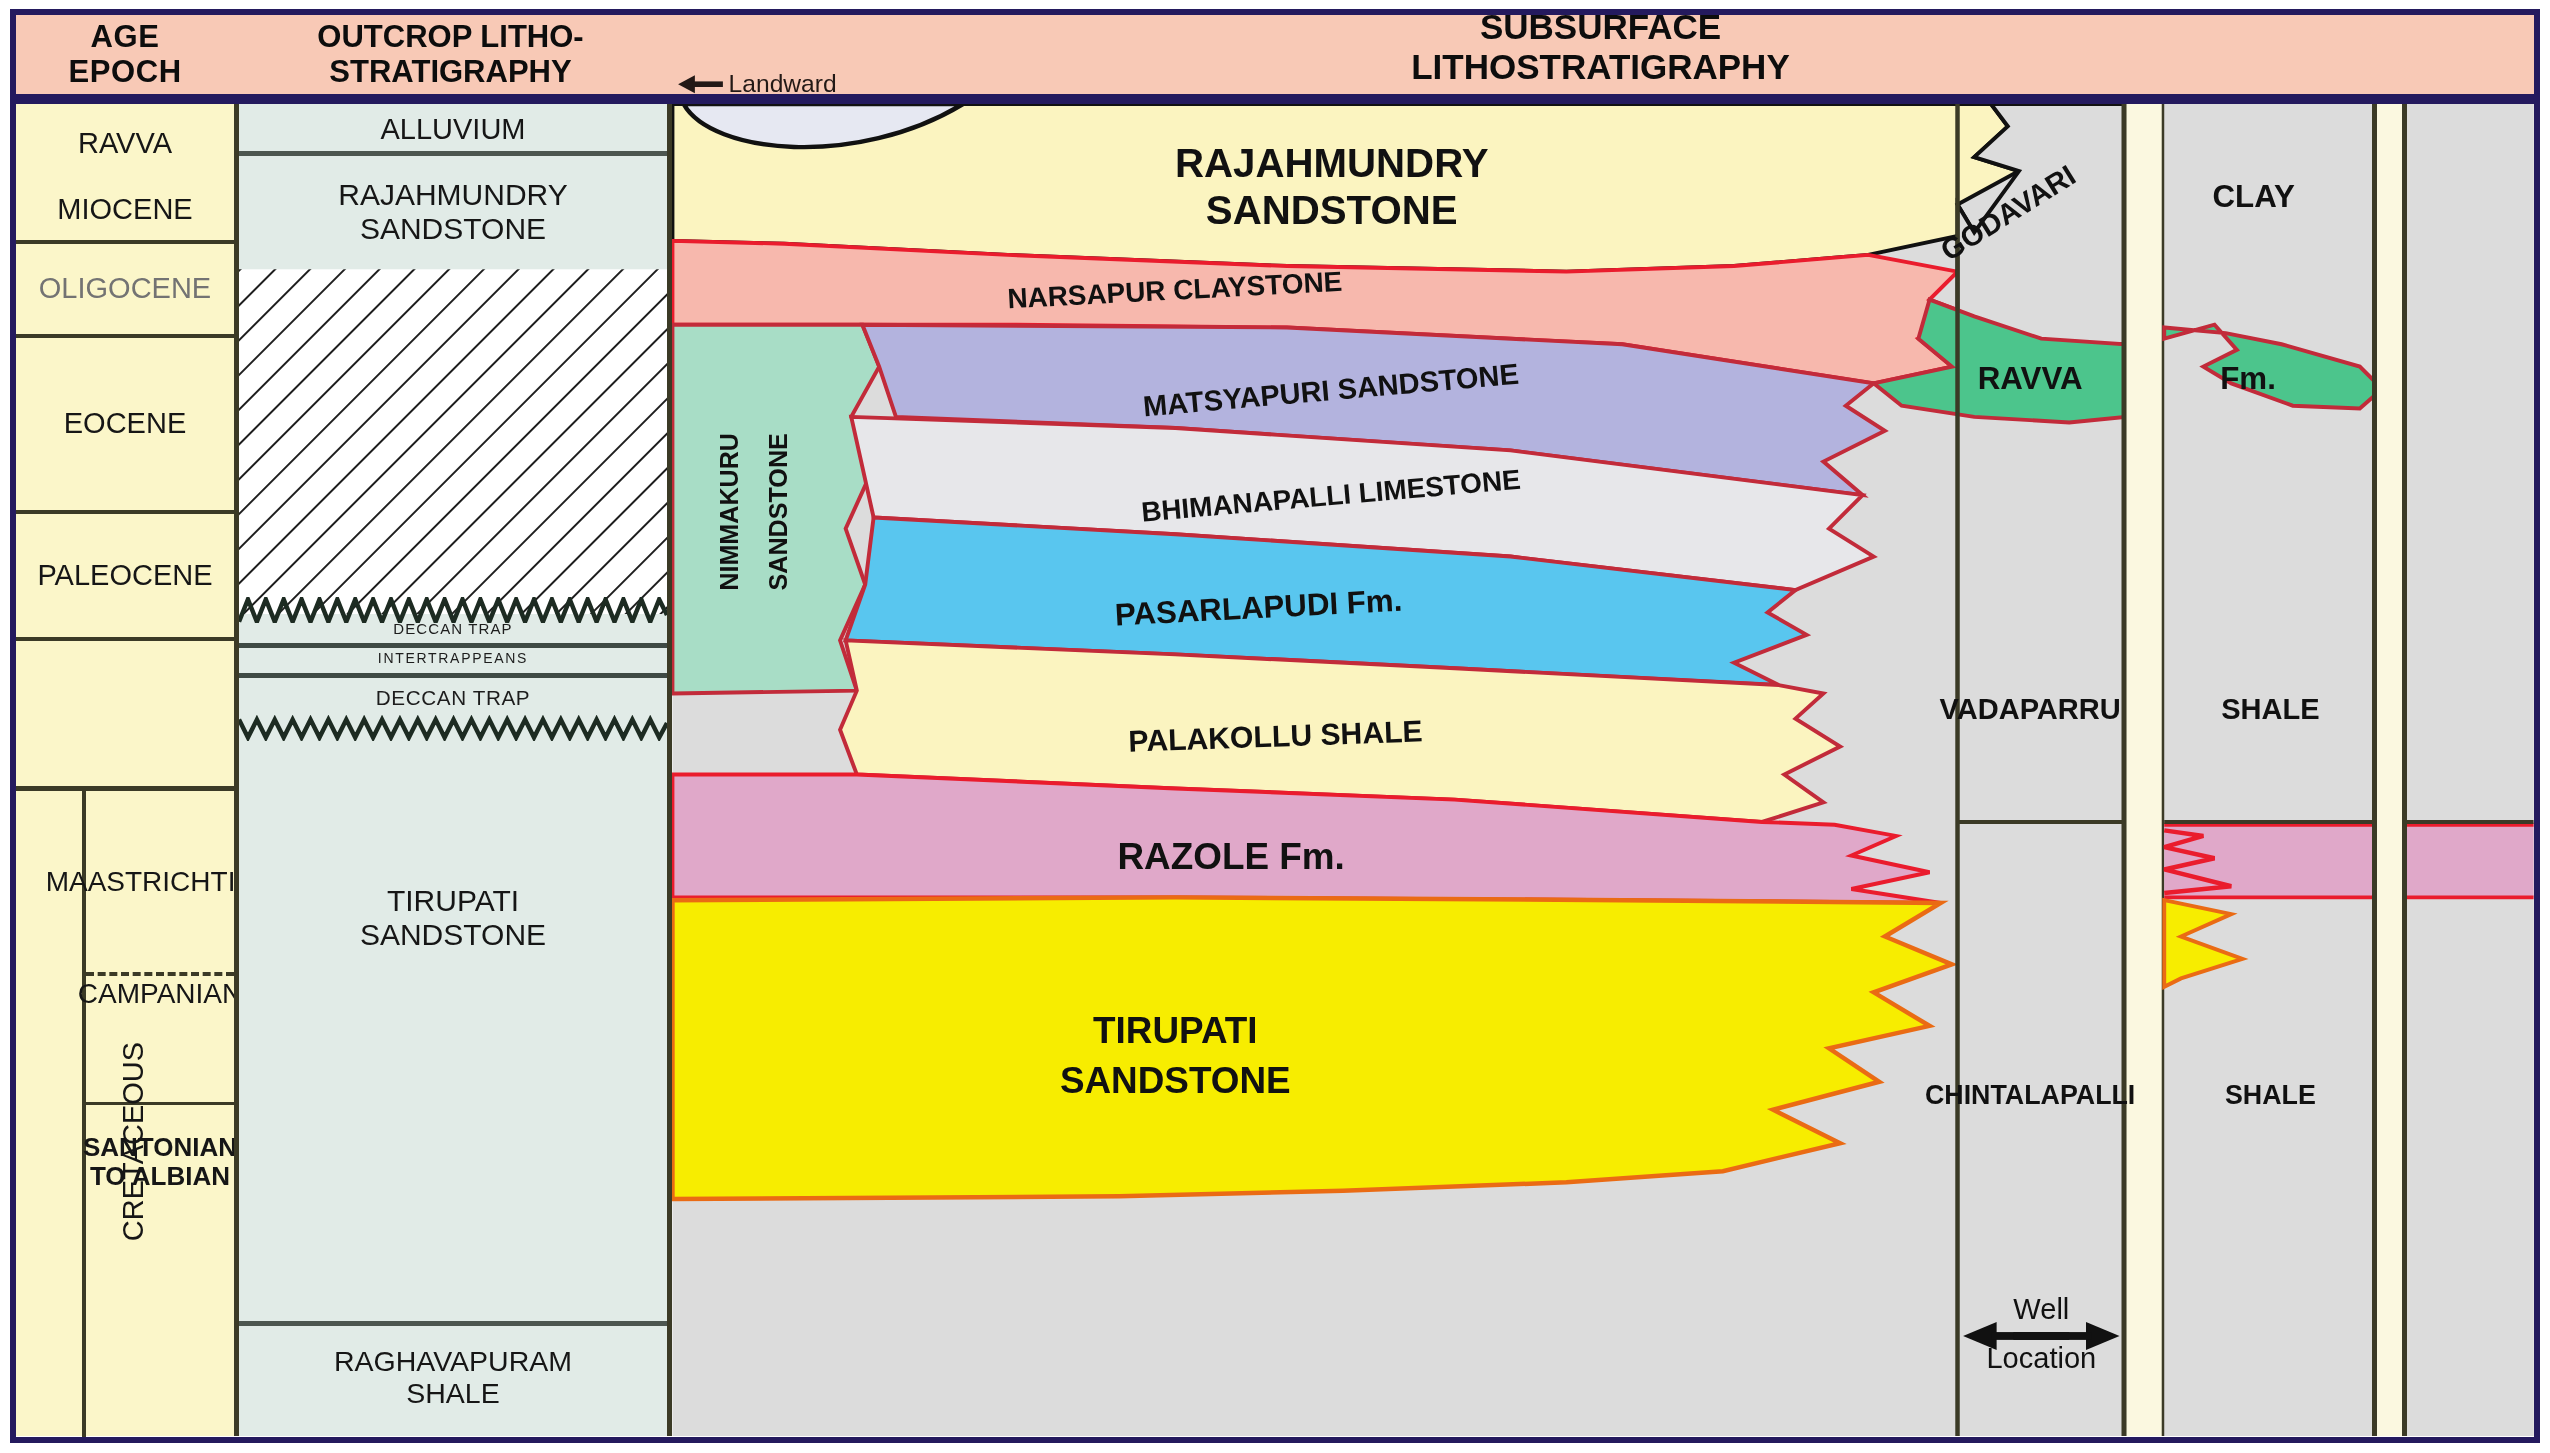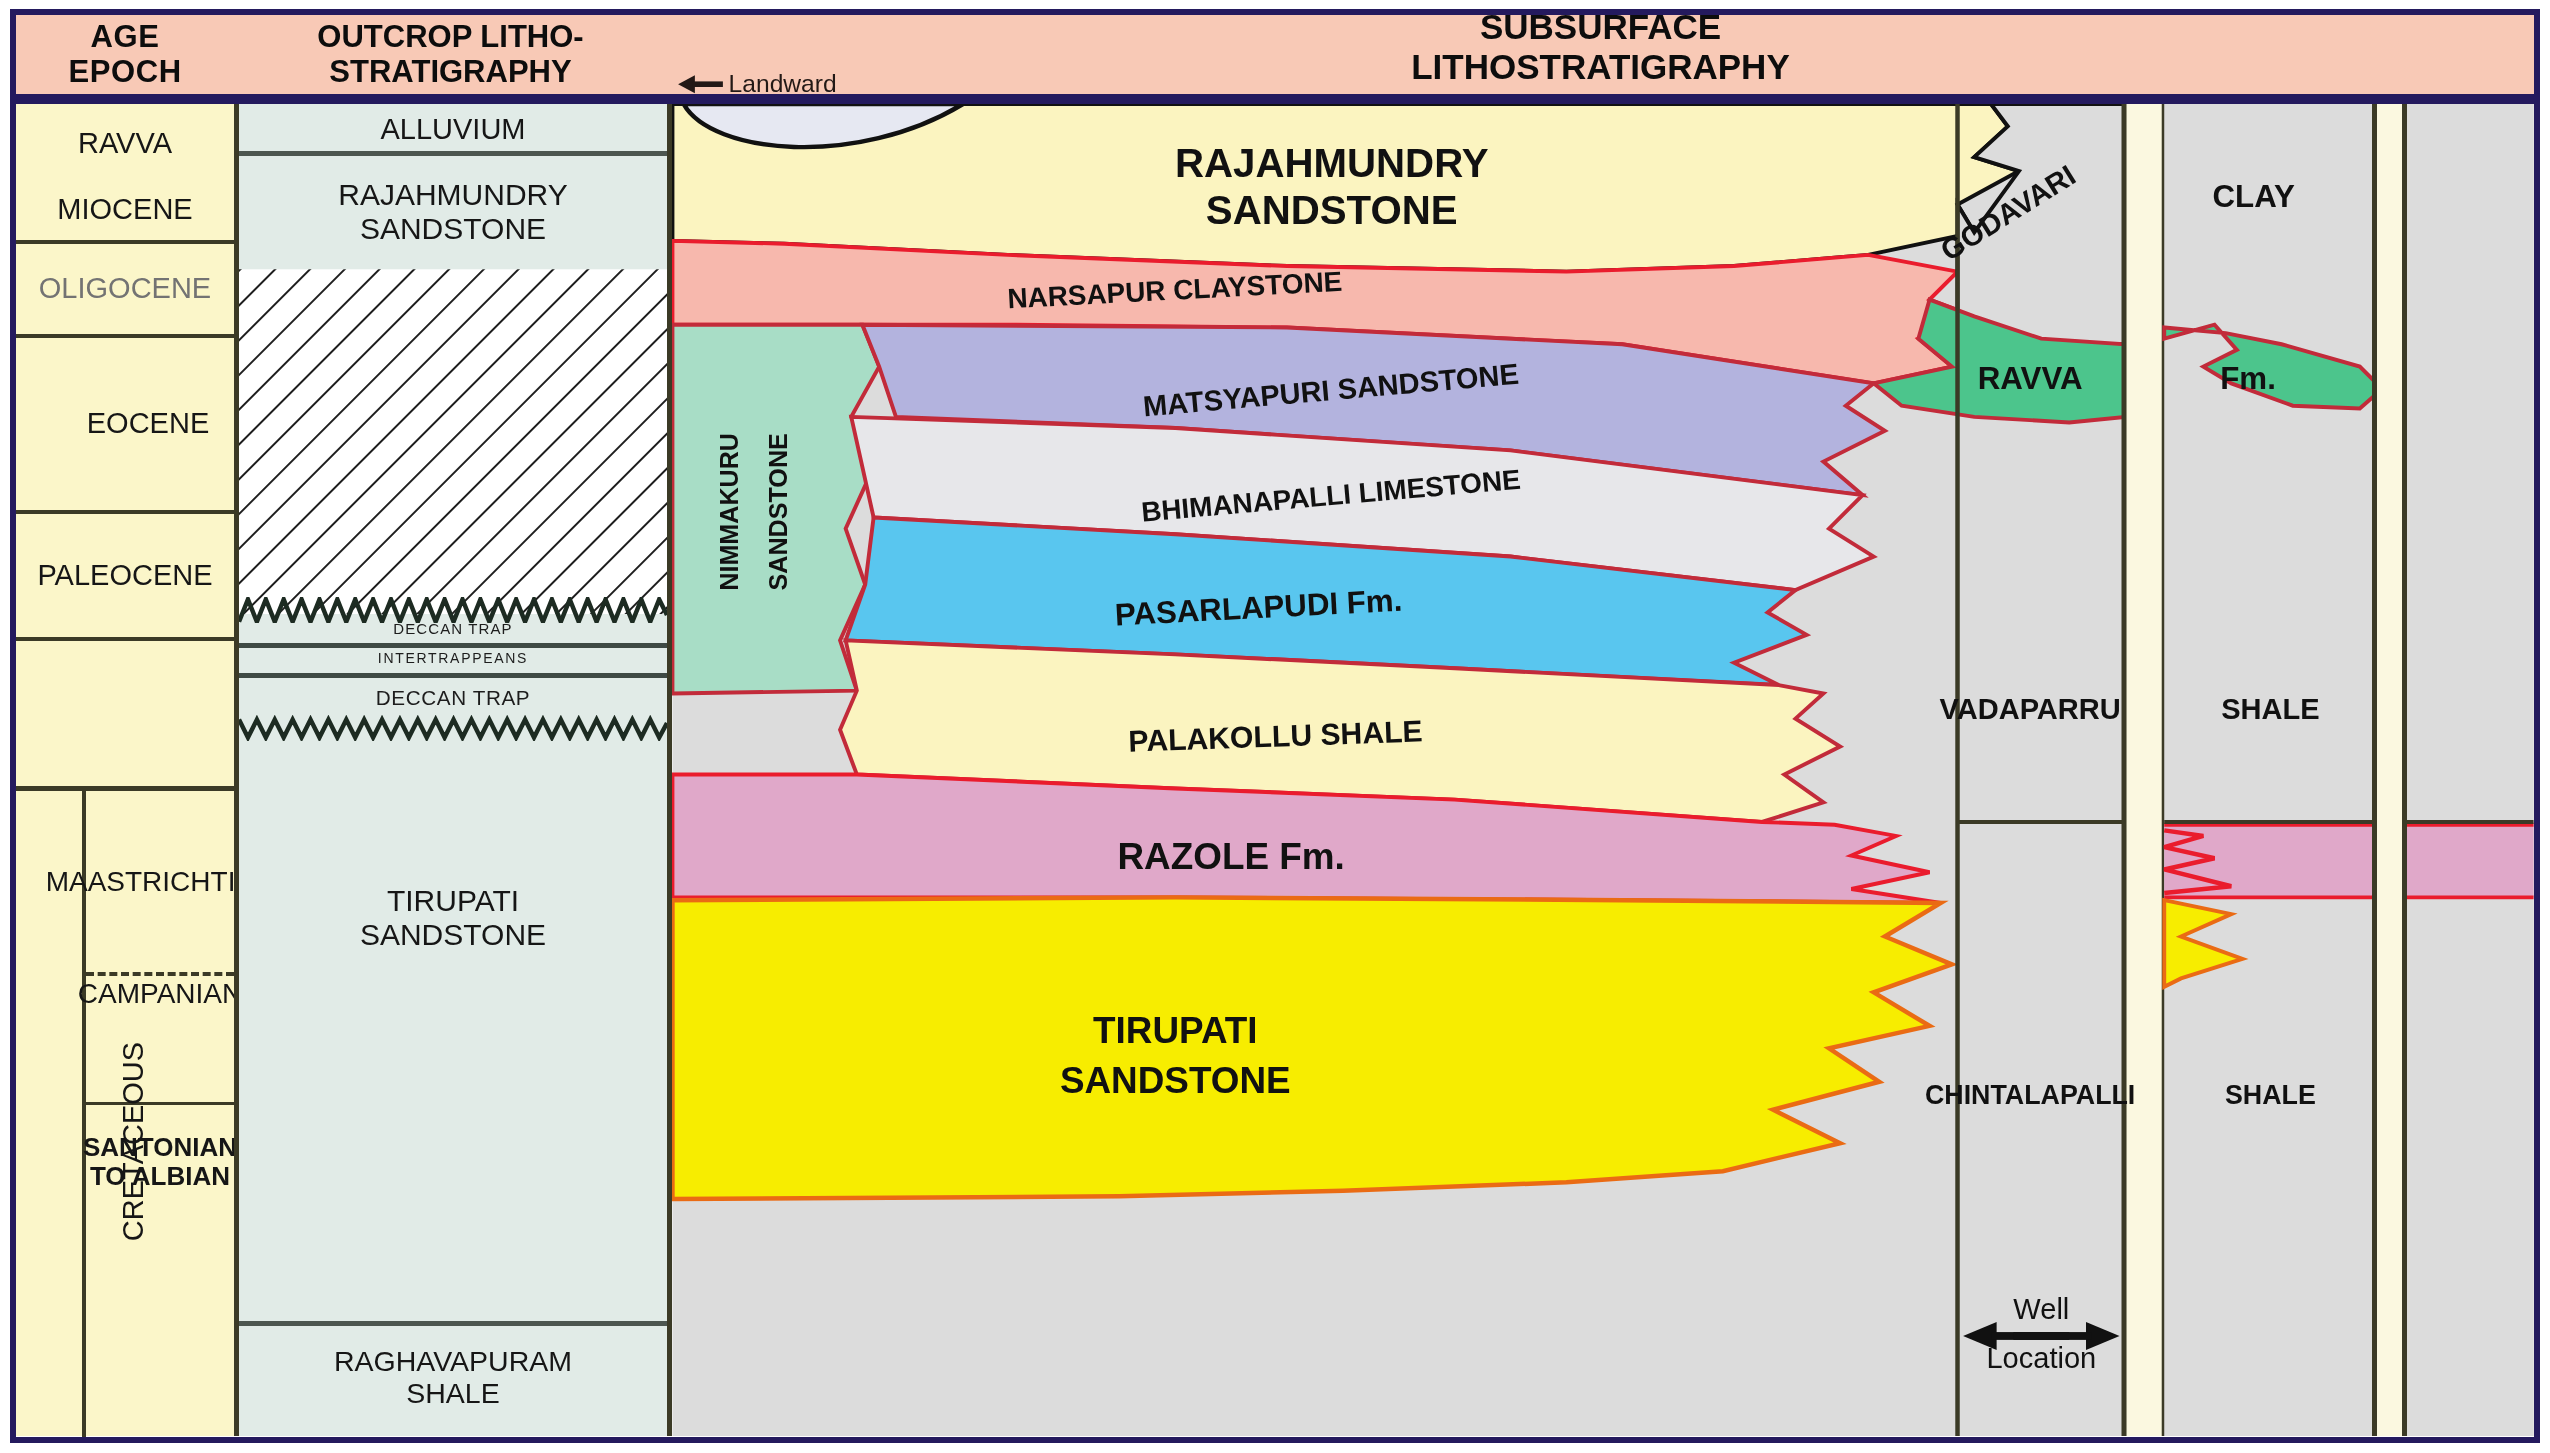--- a/index.html
+++ b/index.html
@@ -81,21 +81,21 @@
       </div>
 
   <div class="abs ctr" style="left:0;top:162px;width:218px;height:64px;font-size:29px;color:#161616;">
        <span>MIOCENE</span>
       </div>
 
   <div class="abs ctr" style="left:0;top:230px;width:218px;height:87px;font-size:29px;color:#737373;">
        <span>OLIGOCENE</span>
       </div>
 
-  <div class="abs ctr" style="left:0;top:323px;width:218px;height:170px;font-size:29px;color:#161616;padding-left:23px;">
+  <div class="abs ctr" style="left:0;top:323px;width:218px;height:170px;font-size:29px;color:#161616;">
        <span>EOCENE</span>
       </div>
 
   <div class="abs ctr" style="left:0;top:499px;width:218px;height:122px;font-size:29px;color:#161616;">
        <span>PALEOCENE</span>
       </div>
 
   <div class="abs ctr" style="left:70px;top:777px;width:148px;height:179px;font-size:28px;color:#161616;">
        <span>MAASTRICHTIAN</span>
       </div>

